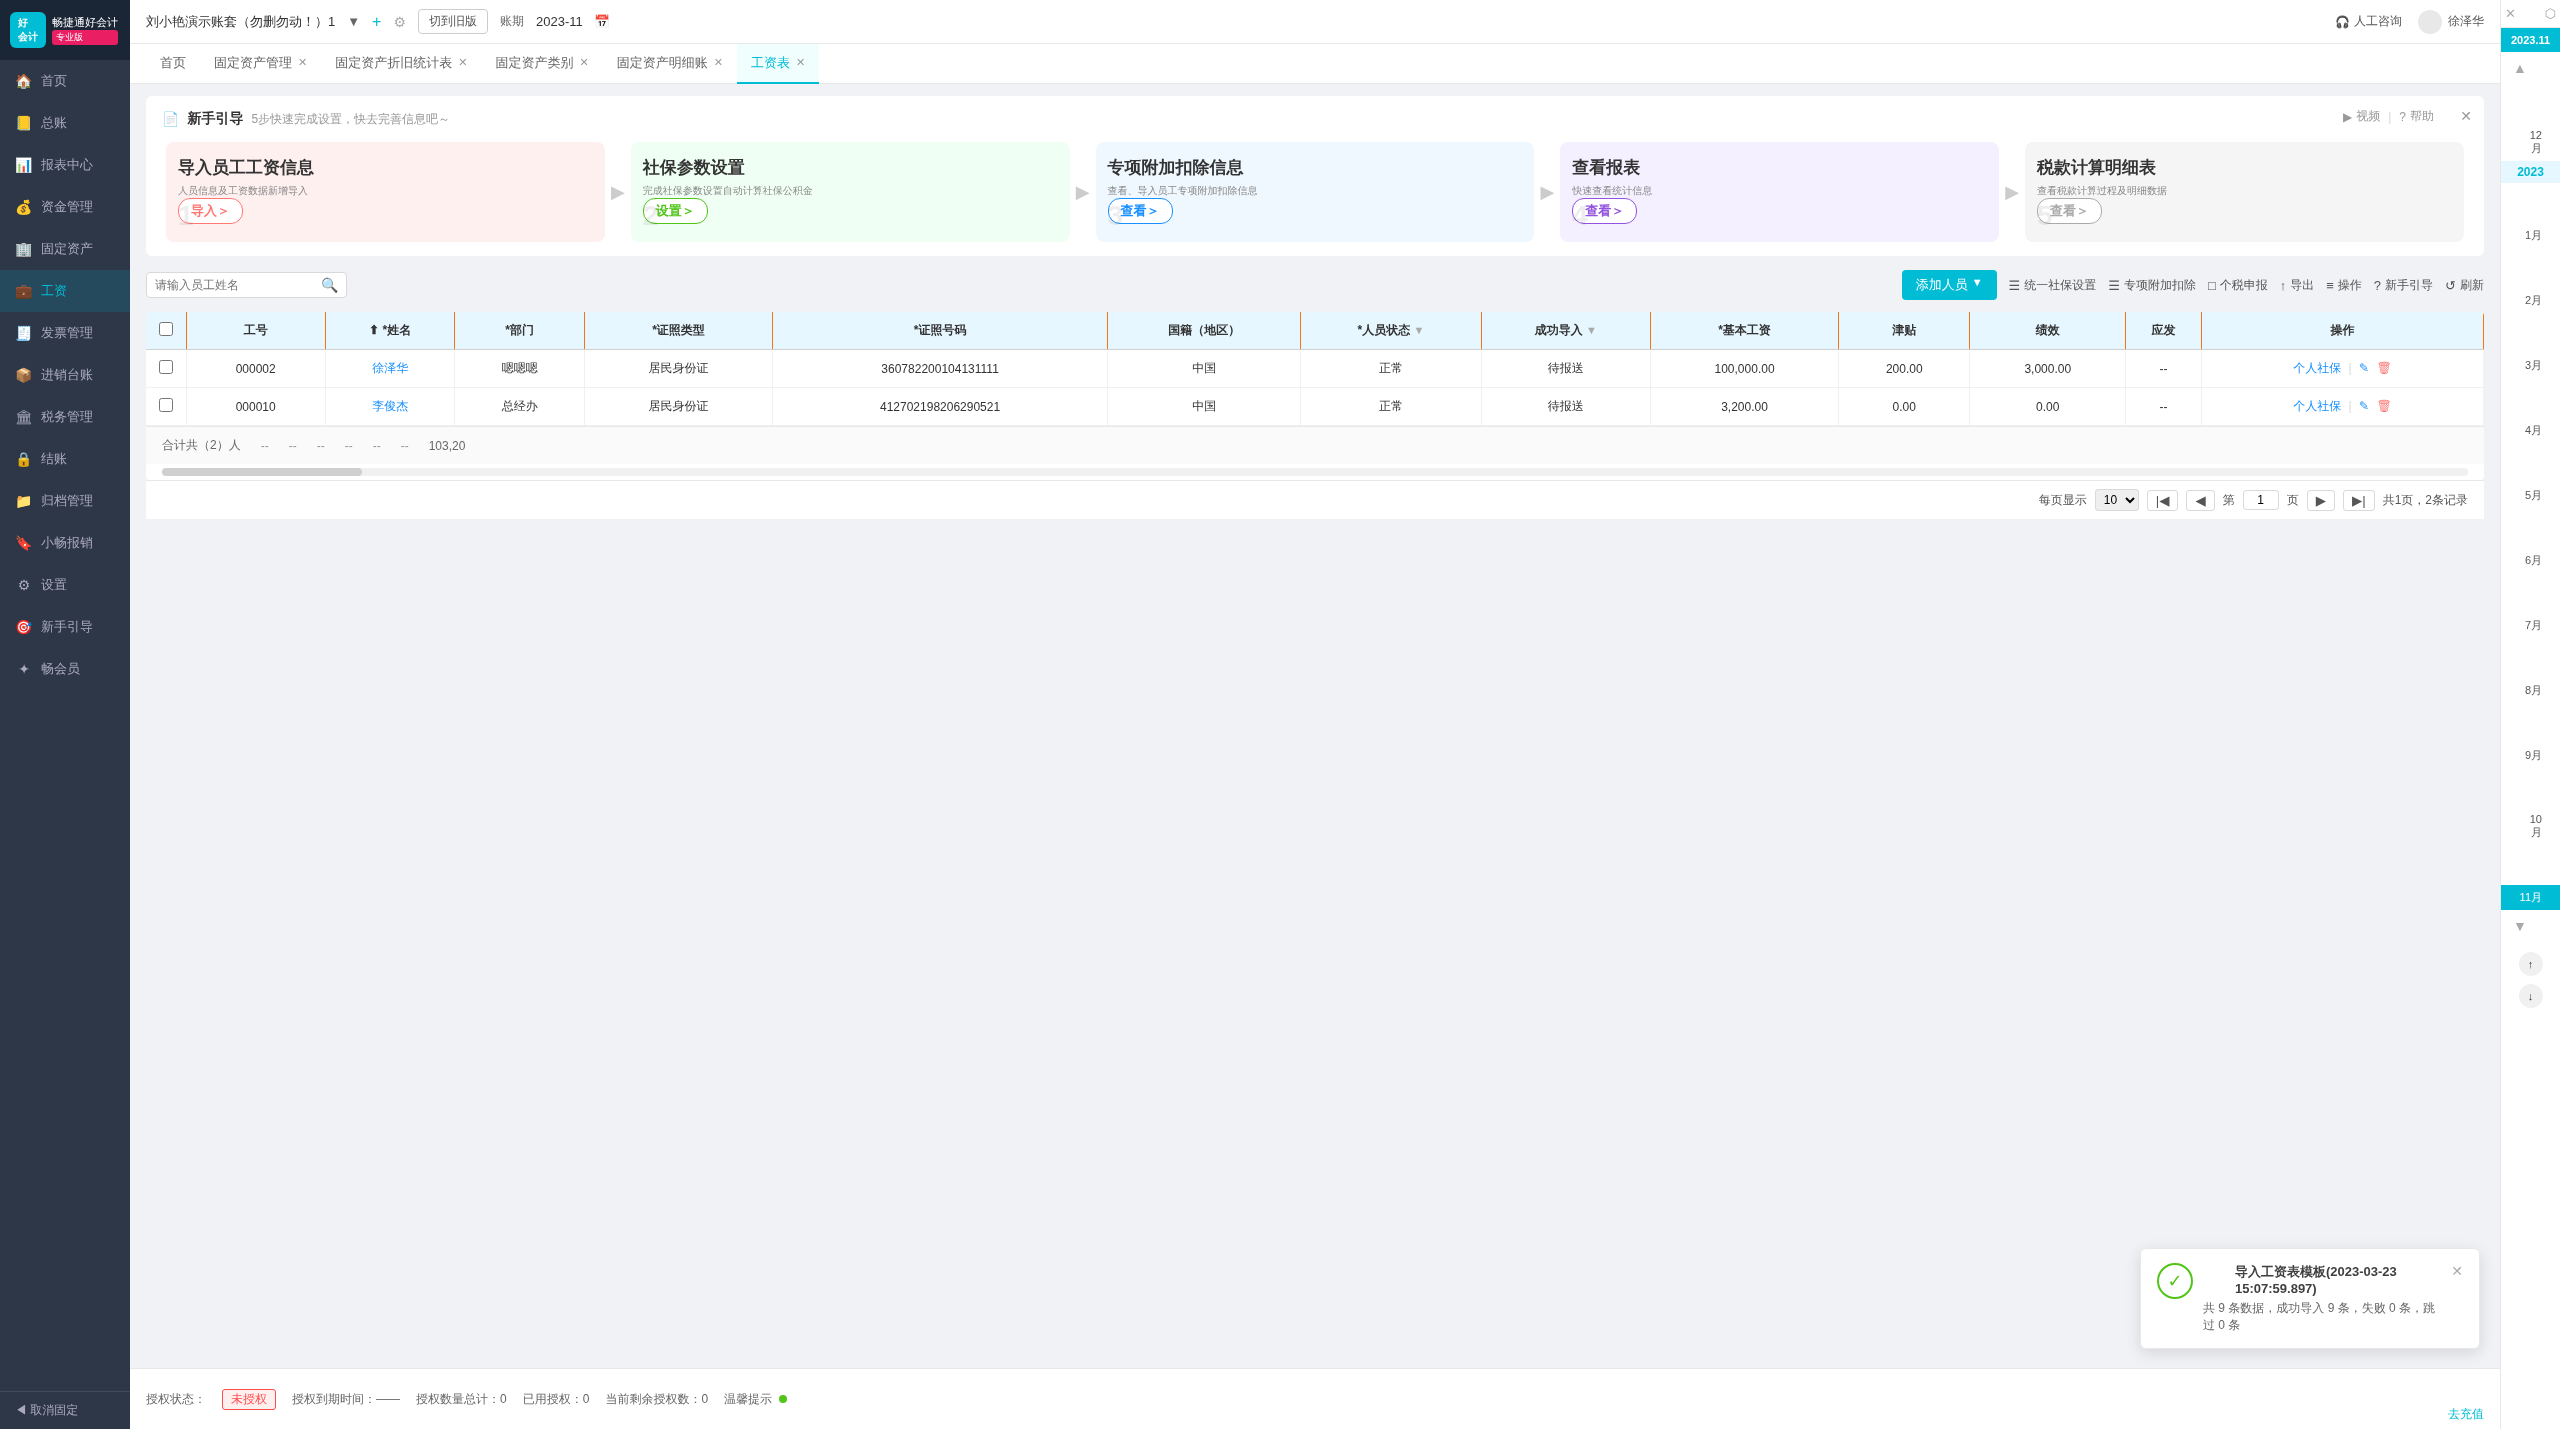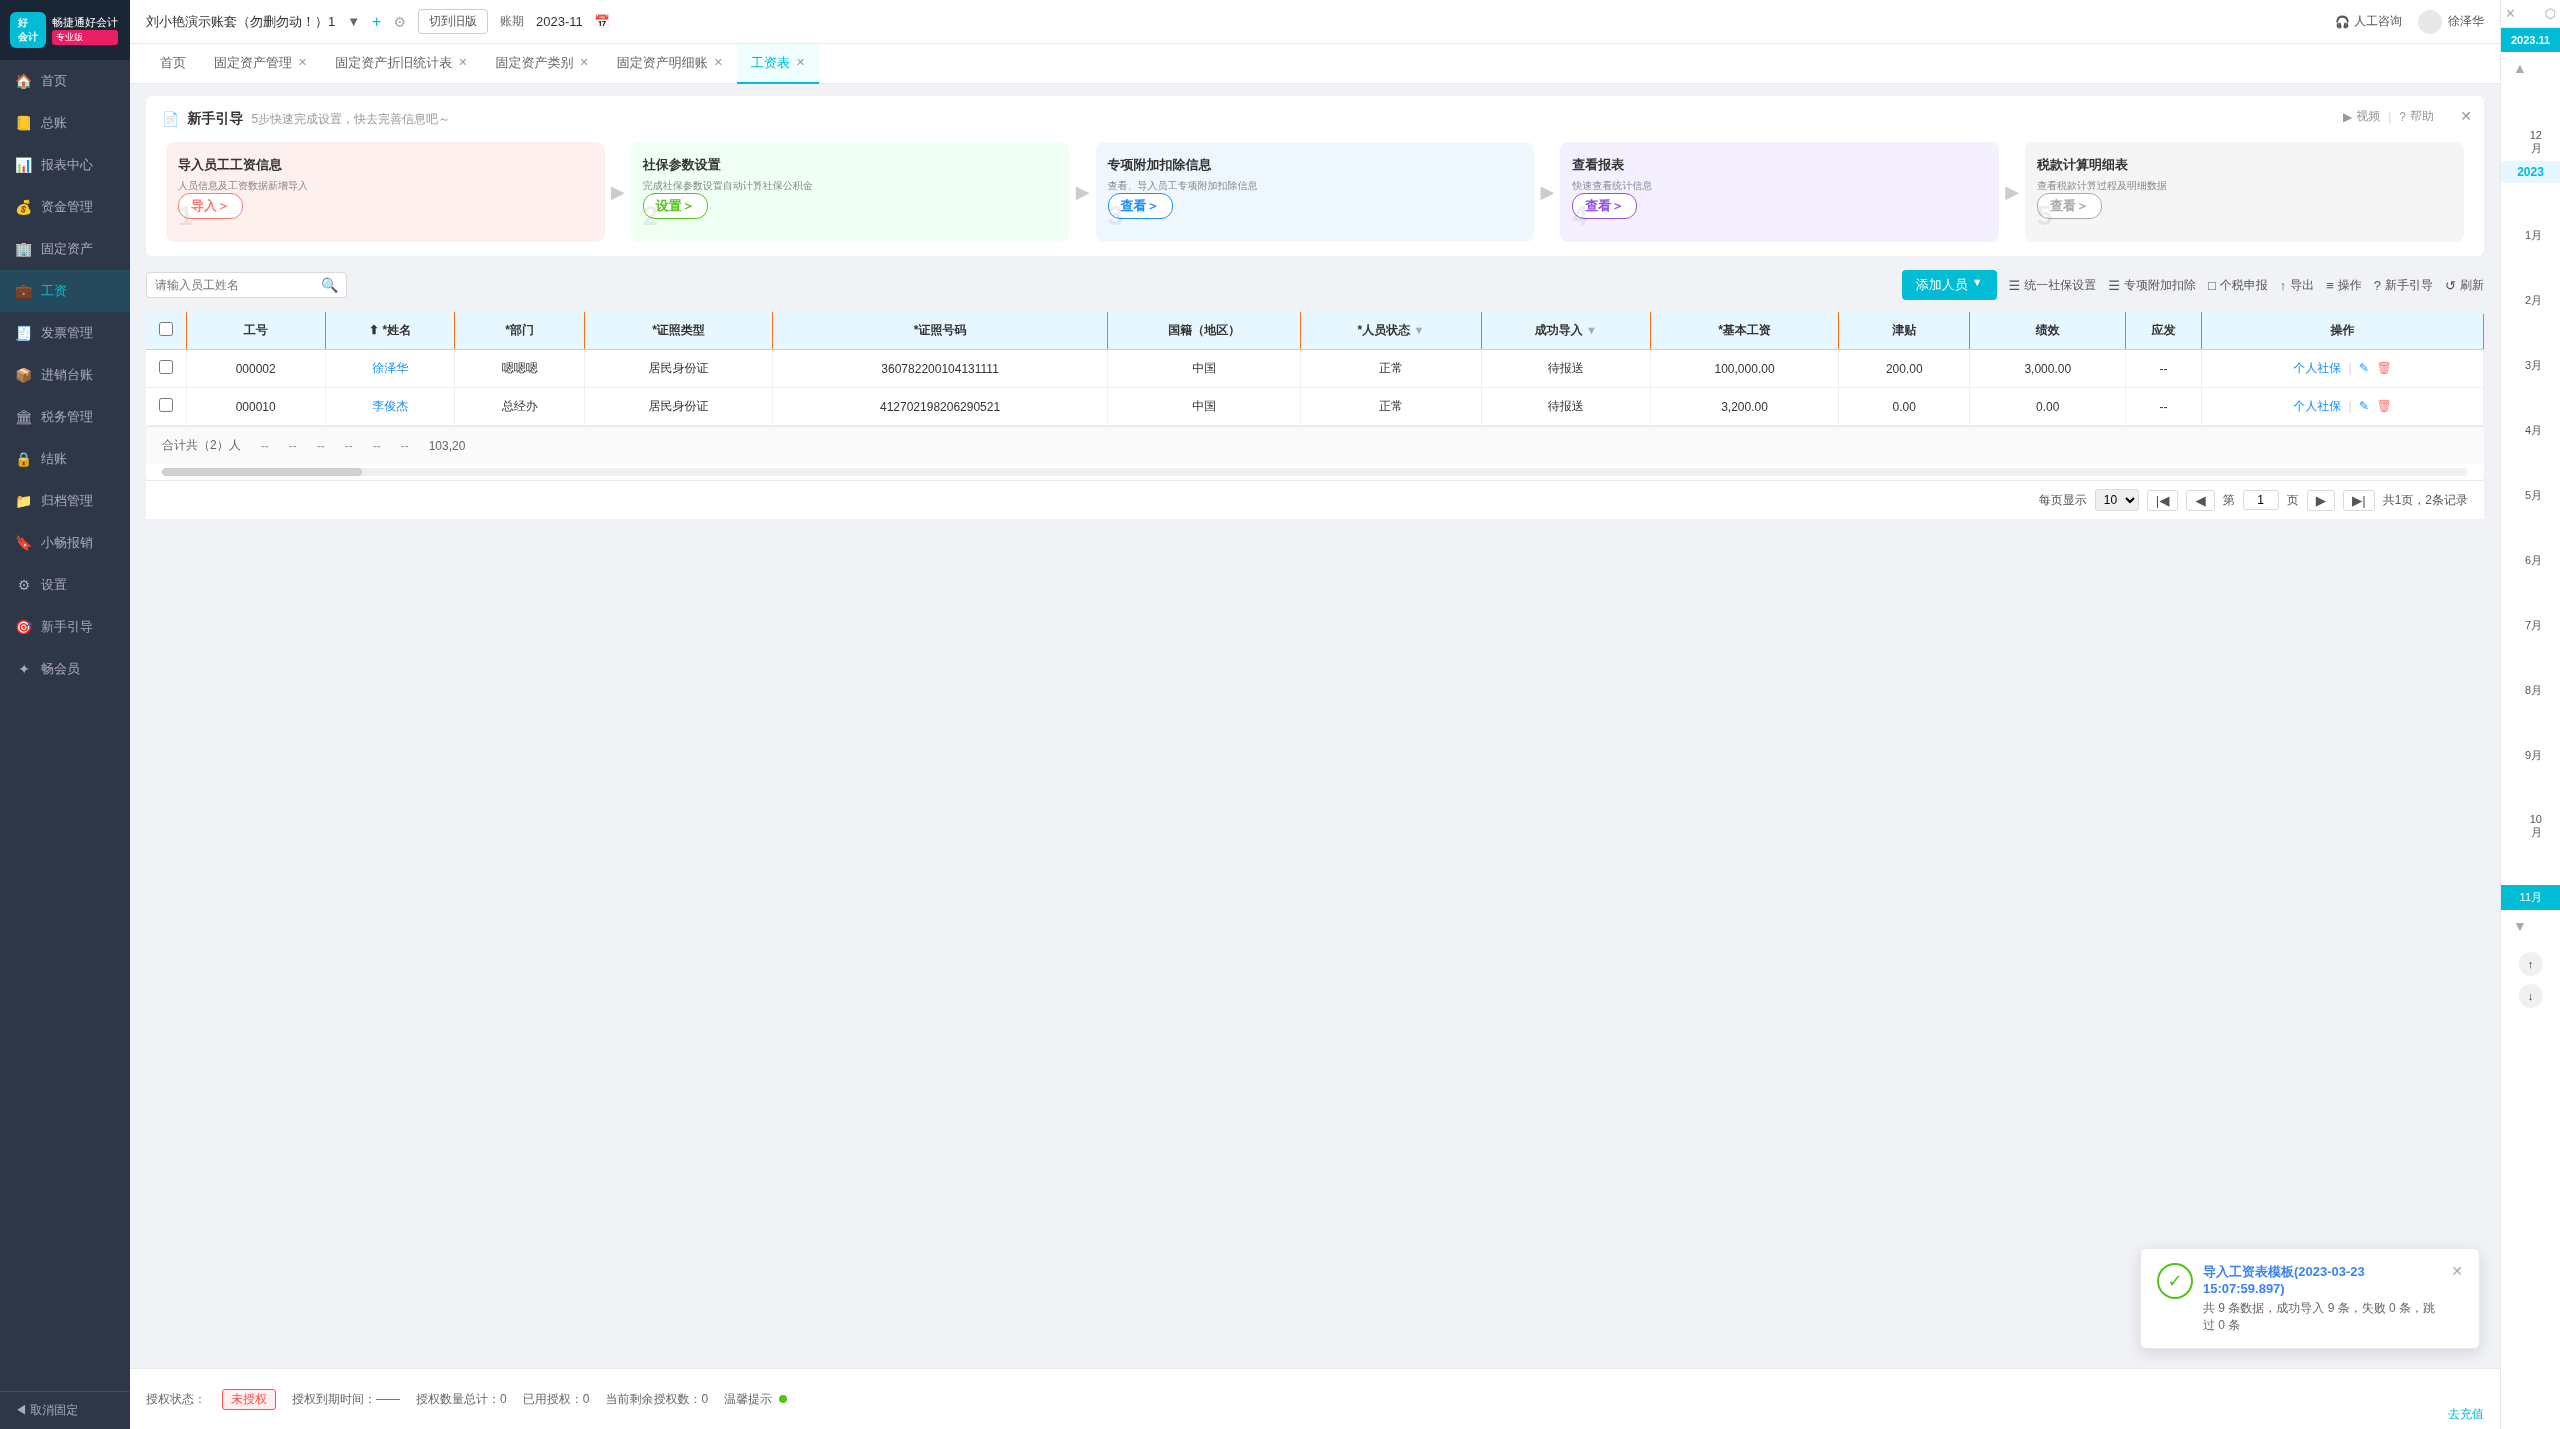--- a/index.html
+++ b/index.html
@@ -55,21 +55,21 @@
     .guide-video { position: absolute; top: 12px; right: 50px; color: #999; font-size: 12px; cursor: pointer; display: flex; align-items: center; gap: 4px; }
     .guide-steps { display: flex; align-items: stretch; gap: 0; }
     .guide-step { flex: 1; background: #fff5f5; border-radius: 8px; padding: 14px 12px; margin: 0 4px; position: relative; min-height: 100px; }
     .guide-step:nth-child(1) { background: #fff0f0; }
     .guide-step:nth-child(3) { background: #f0fff4; }
     .guide-step:nth-child(5) { background: #f5f0ff; }
     .guide-step:nth-child(7) { background: #e8f8ff; }
     .guide-step:nth-child(9) { background: #f0f8ff; }
     .step-arrow { display: flex; align-items: center; color: #ccc; font-size: 18px; padding: 0 2px; }
     .step-number { position: absolute; bottom: 10px; left: 12px; font-size: 28px; font-weight: bold; color: rgba(0,0,0,0.07); }
-    .step-title { font-size: 13px; font-weight: 600; color: #333; margin-bottom: 4px; }
+    .step-title { font-size: 17px; font-weight: 600; color: #333; margin-bottom: 4px; }
     .step-desc { font-size: 10px; color: #888; line-height: 1.5; }
     .step-btn { border: 1px solid #ccc; background: #fff; padding: 3px 12px; border-radius: 12px; font-size: 13px; cursor: pointer; color: #555; font-weight: bold; }
 
     
     .toolbar { display: flex; align-items: center; gap: 8px; margin-bottom: 12px; flex-wrap: wrap; }
     .search-input-wrap { display: flex; align-items: center; border: 1px solid #d9d9d9; border-radius: 4px; background: #fff; padding: 4px 8px; gap: 6px; }
     .search-input-wrap input { border: none; outline: none; font-size: 12px; width: 160px; color: #333; }
     .search-input-wrap .search-ico { color: #aaa; font-size: 14px; }
     .btn-add { background: #00bcd4; color: #fff; border: none; border-radius: 4px; padding: 6px 14px; font-size: 13px; cursor: pointer; display: flex; align-items: flex-start; gap: 4px; }
     .btn-add .dropdown-arrow { font-size: 11px; }
@@ -103,21 +103,21 @@
     .cal-panel { width: 60px; background: #fff; border-left: 1px solid #e8e8e8; display: flex; flex-direction: column; align-items: center; padding: 0; flex-shrink: 0; font-size: 11px; }
     .cal-nav { display: flex; flex-direction: column; align-items: center; width: 100%; }
     .cal-month-item { width: 100%; text-align: right; padding: 5px 18px; cursor: pointer; font-size: 11px; color: #555; margin-top: 40px; }
     .cal-month-item.active { background: #00bcd4; color: #fff; border-radius: 0; }
     .cal-nav-btn { cursor: pointer; color: #aaa; font-size: 14px; padding: 4px; }
 
     
     .toast { position: fixed; bottom: 80px; right: 80px; background: #fff; border: 1px solid #e8e8e8; border-radius: 6px; padding: 14px 16px; box-shadow: 0 4px 16px rgba(0,0,0,0.12); width: 340px; display: flex; align-items: flex-start; gap: 10px; z-index: 1000; }
     .toast-icon { width: 36px; height: 36px; border-radius: 50%; border: 2px solid #52c41a; display: flex; align-items: center; justify-content: center; color: #52c41a; font-size: 18px; flex-shrink: 0; }
     .toast-content { flex: 1; }
-    .toast-title { font-size: 13px; font-weight: 600; color: #3b82f6; margin-bottom: 4px; }
+    .toast-title { font-size: 13px; font-weight: 600; color: #404040; margin-bottom: 4px; margin-left: 32px; }
     .toast-desc { font-size: 12px; color: #666; }
     .toast-close { color: #aaa; cursor: pointer; font-size: 14px; }
 
     
     .horizontal-scroll { background: #f0f0f0; height: 8px; border-radius: 4px; margin: 4px 16px; }
     .horizontal-scroll-thumb { background: #d0d0d0; height: 8px; width: 200px; border-radius: 4px; }
 
     
     input[type=checkbox] { cursor: pointer; width: 14px; height: 14px; }
 

